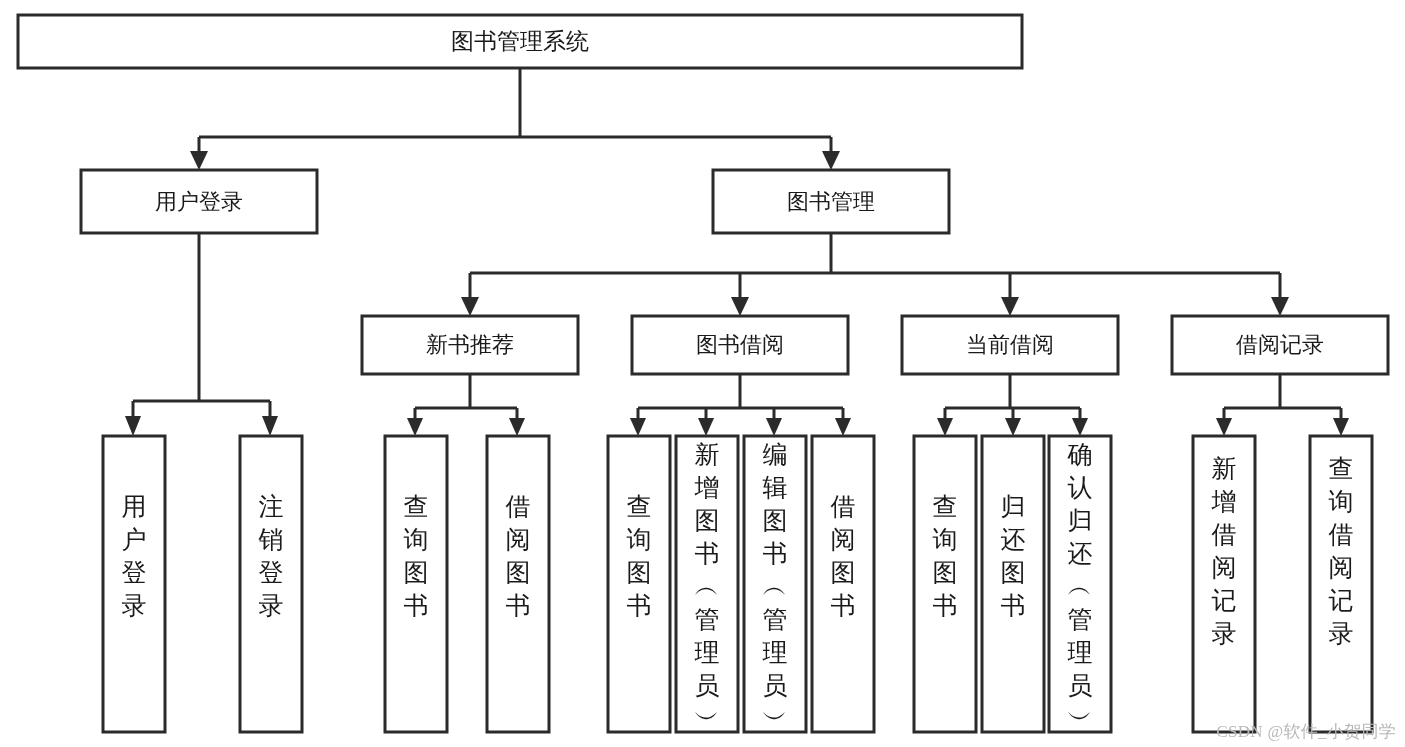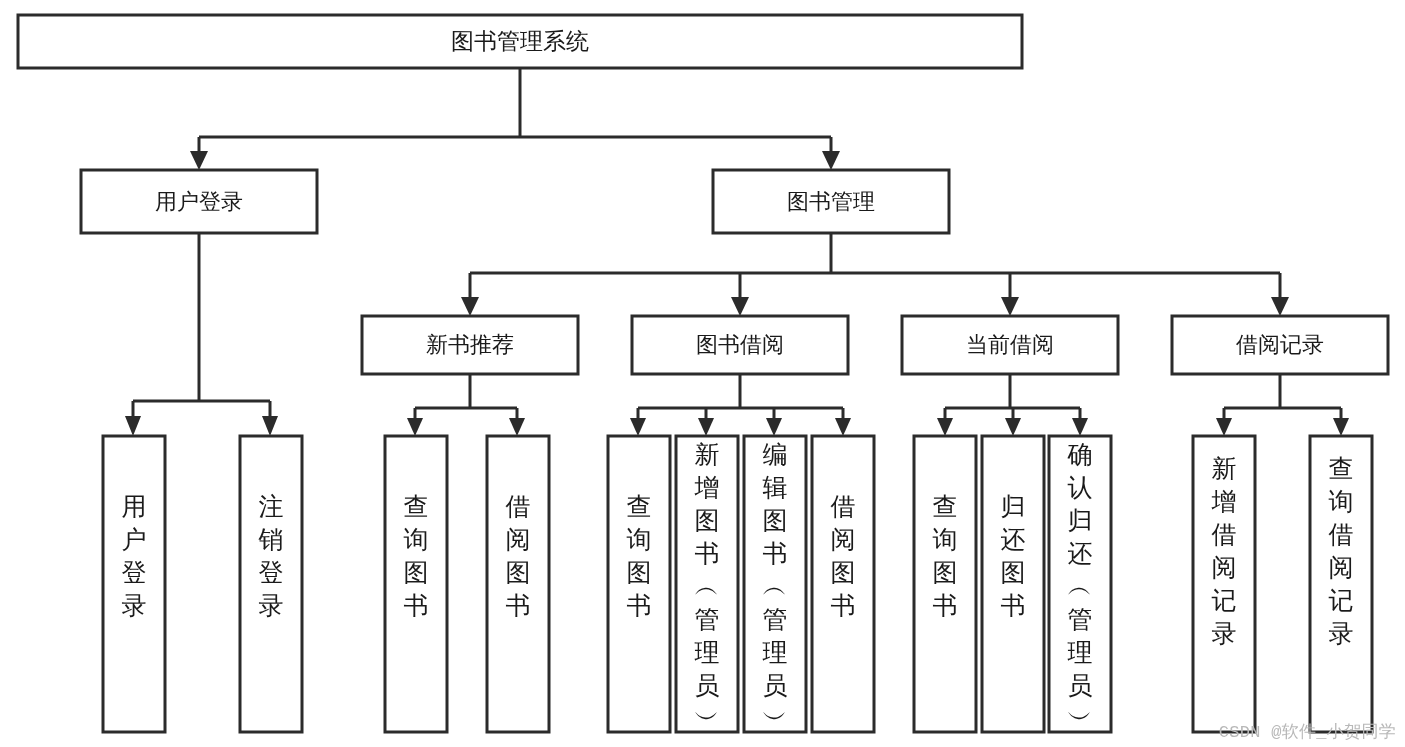--- a/index.html
+++ b/index.html
@@ -50,21 +50,21 @@
     stroke-width: 3;
     fill: none;
   }
   .arrow-head {
     fill: #2b2b2b;
   }
   .watermark {
     position: absolute;
     right: 9px;
     bottom: 4px;
-    font-family: Liberation Mono, monospace;
+    font-family: Liberation Serif, serif;
     font-size: 17px;
     color: #b8b8b8;
     white-space: nowrap;
     letter-spacing: 0.3px;
   }
 </style>
 </head>
 <body>
 
 <div id="diagram-root">

